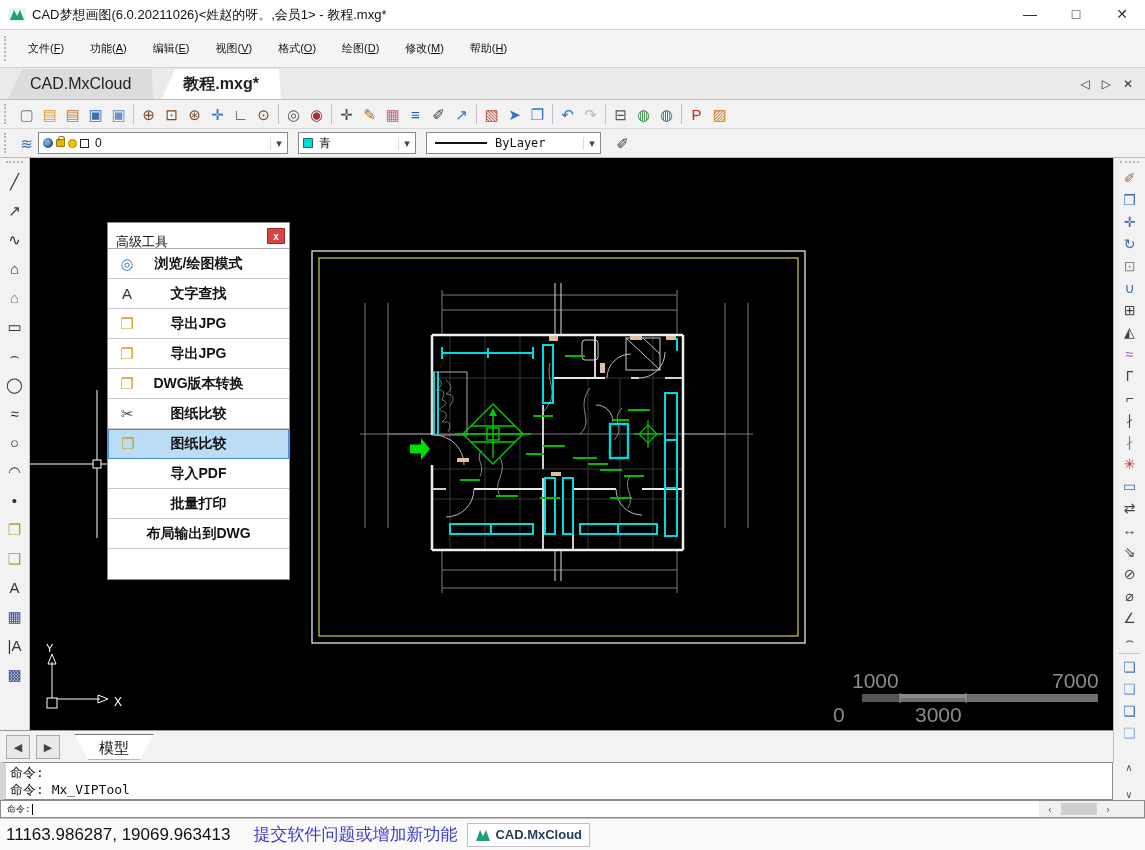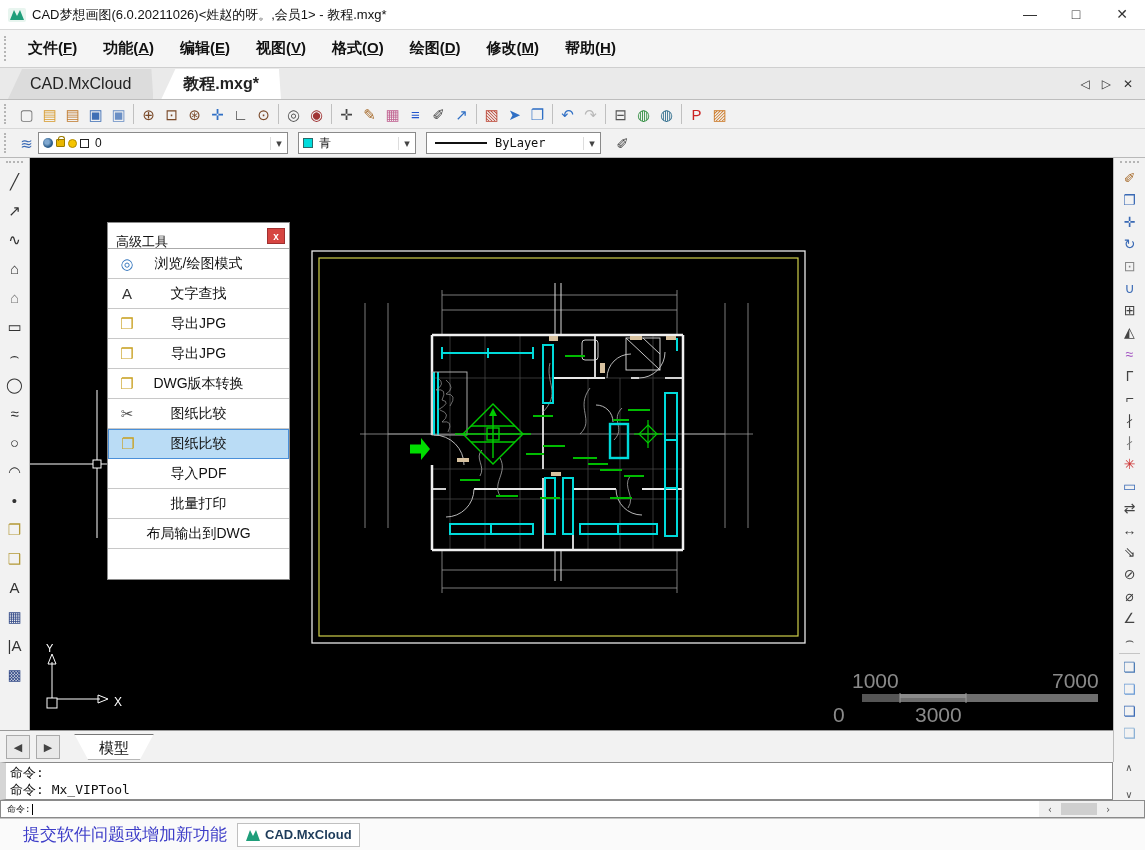--- a/index.html
+++ b/index.html
@@ -10,21 +10,21 @@
   
   #titlebar { left:0; top:0; width:1145px; height:30px; background:#ffffff; border-bottom:1px solid #d8d8d8; display:flex; align-items:center; }
   #app-logo { width:18px; height:18px; margin:0 6px 0 8px; }
   #title-text { font-size:13px; color:#111; }
   #win-controls { margin-left:auto; display:flex; }
   .winbtn { width:46px; height:29px; text-align:center; line-height:29px; font-size:14px; color:#333; }
 
   
   #menubar { left:0; top:30px; width:1145px; height:38px; background:#f5f5f5; border-bottom:1px solid #cfcfcf; display:flex; align-items:center; }
   .grip { width:5px; height:70%; border-left:2px dotted #b5b5b5; margin:0 6px 0 4px; }
-  .menu-item { font-size:15px; color:#111; padding:4px 13px; cursor:default;font-weight:bold; }
+  .menu-item { font-size:11px; color:#111; padding:4px 13px; cursor:default; }
   .menu-item u { text-decoration:underline; }
 
   
   #tabbar { left:0; top:68px; width:1145px; height:32px; background:#eaeaea; border-bottom:1px solid #bdbdbd; display:flex; align-items:flex-end; }
   .doctab { height:30px; line-height:30px; padding:0 22px; font-size:16px; color:#222; background:#dcdcdc; clip-path:polygon(14px 0, calc(100% - 2px) 0, 100% 100%, 0 100%); margin-left:8px; }
   .doctab.active { background:#ffffff; font-weight:bold; }
   #tabnav { margin-left:auto; display:flex; align-items:center; height:100%; padding-right:6px; }
   .tabnav-btn { font-size:12px; color:#333; padding:0 6px; }
 
   
@@ -55,21 +55,21 @@
 
   #canvas-wrap { left:30px; top:158px; width:1083px; height:572px; background:#000; }
 
   
   #adv-panel { left:107px; top:222px; width:183px; height:358px; background:#ffffff; border:1px solid #8a8a8a; z-index:10; box-shadow:2px 2px 4px rgba(0,0,0,.5); }
   #adv-title { height:26px; background:#fff; border-bottom:1px solid #aaa; display:flex; align-items:center; padding:0 4px 0 8px; }
   #adv-title-text { font-size:13px; color:#111;margin-top:13px; }
   #adv-close { margin-left:auto; width:18px; height:16px; background:#d64541; color:#fff; font-size:10px; font-weight:bold; text-align:center; line-height:16px; border:1px solid #a03030; }
   .adv-item { height:30px; border-bottom:1px solid #c8c8c8; display:flex; align-items:center; position:relative; background:#fff; }
   .adv-item .aicon { position:absolute; left:8px; width:22px; text-align:center; font-size:15px; }
-  .adv-item .albl { width:100%; text-align:center; font-size:14px; color:#111; }
+  .adv-item .albl { width:100%; text-align:center; font-size:14px; color:#111;font-weight:bold; }
   .adv-item.hl { background:#badcf5; border:1px solid #4a90d9; }
 
   
   #sheetbar { left:0; top:730px; width:1113px; height:32px; background:#f2f2f2; border-top:1px solid #999; display:flex; align-items:center; }
   .sheet-nav { width:24px; height:24px; background:#e9e9e9; border:1px solid #aaa; text-align:center; line-height:22px; font-size:11px; color:#444; margin-left:6px; }
   .sheettab { height:26px; line-height:26px; padding:0 24px; background:#fff; border:1px solid #777; clip-path:polygon(0 0, 100% 0, calc(100% - 14px) 100%, 14px 100%); font-size:15px; color:#111; margin-left:14px; }
 
   
   #cmd-history { left:0; top:762px; width:1113px; height:38px; background:#fff; border:1px solid #8a8a8a; border-left:6px solid #d5d5d5; padding:1px 4px; font-size:13px; color:#111; }
   #cmd-history .cline { height:17px; line-height:17px; }
@@ -510,20 +510,21 @@
     <span>命令:</span>
     <span class="caret"></span>
     <div id="hscroll">
       <span class="sarr">‹</span>
       <span class="sthumb"></span>
       <span class="sarr">›</span>
     </div>
   </div>
 
   <div id="statusbar" class="abs">
+    <span id="coords">11163.986287, 19069.963413</span>
     <span id="status-link">提交软件问题或增加新功能</span>
     <div id="brand-badge">
       <svg width="16" height="14" viewBox="0 0 16 14">
         <path d="M1 13 L5 2 L8 8 L11 2 L15 13 Z" fill="#1f9e7a"></path>
       </svg>
       <span id="brand-text">CAD.MxCloud</span>
     </div>
   </div>
 
 </div>

